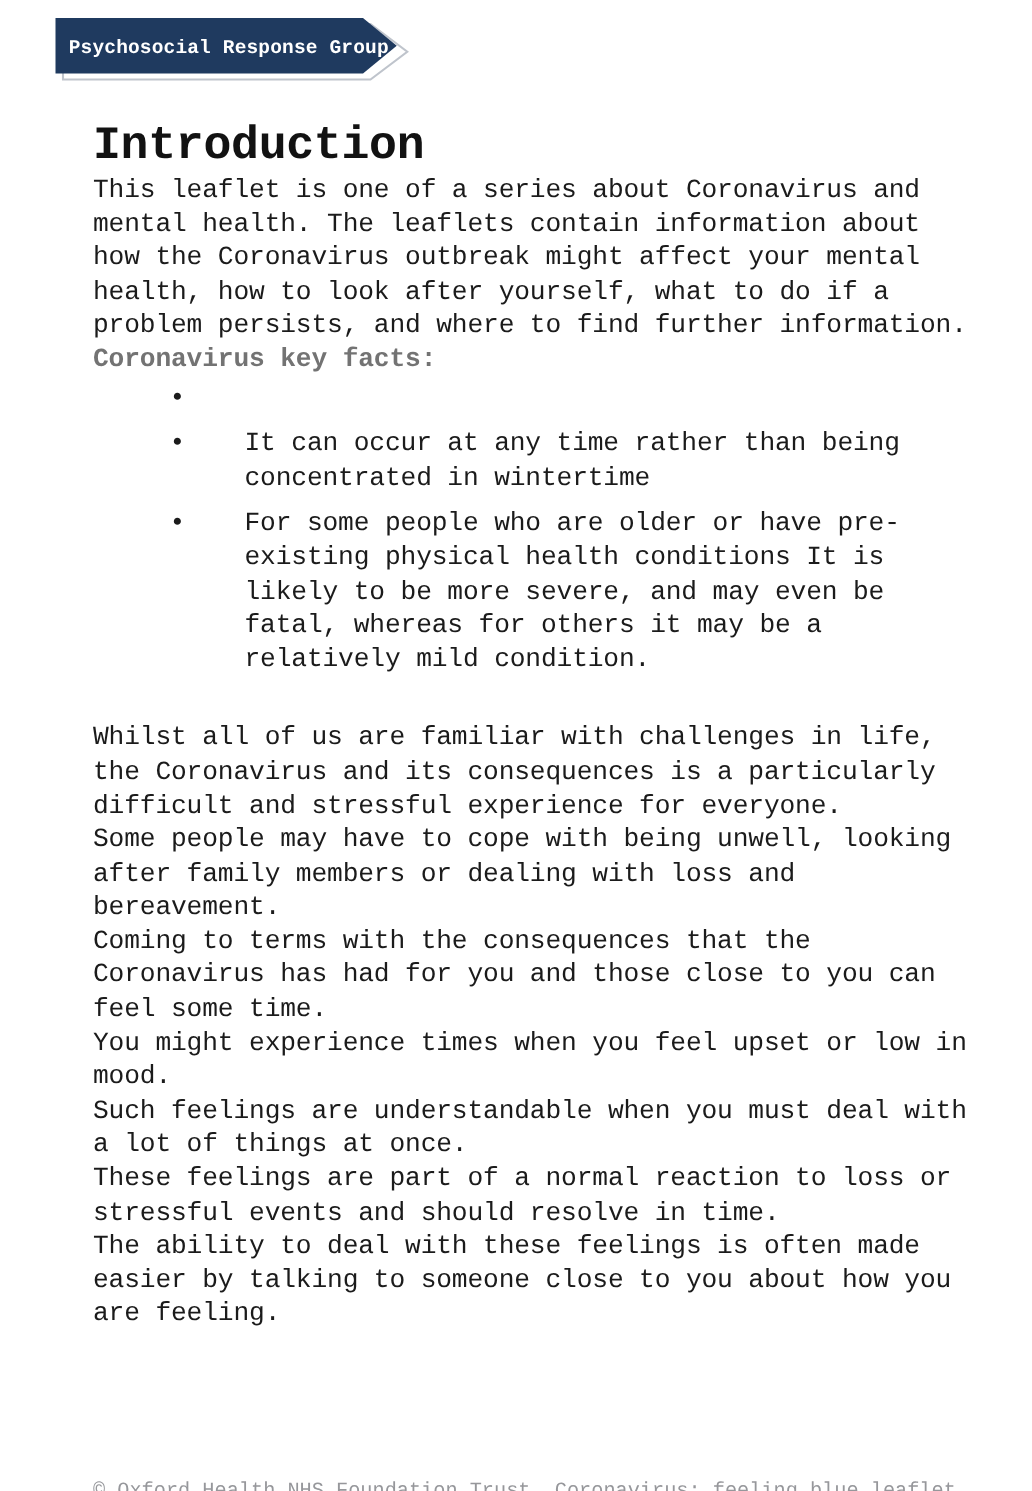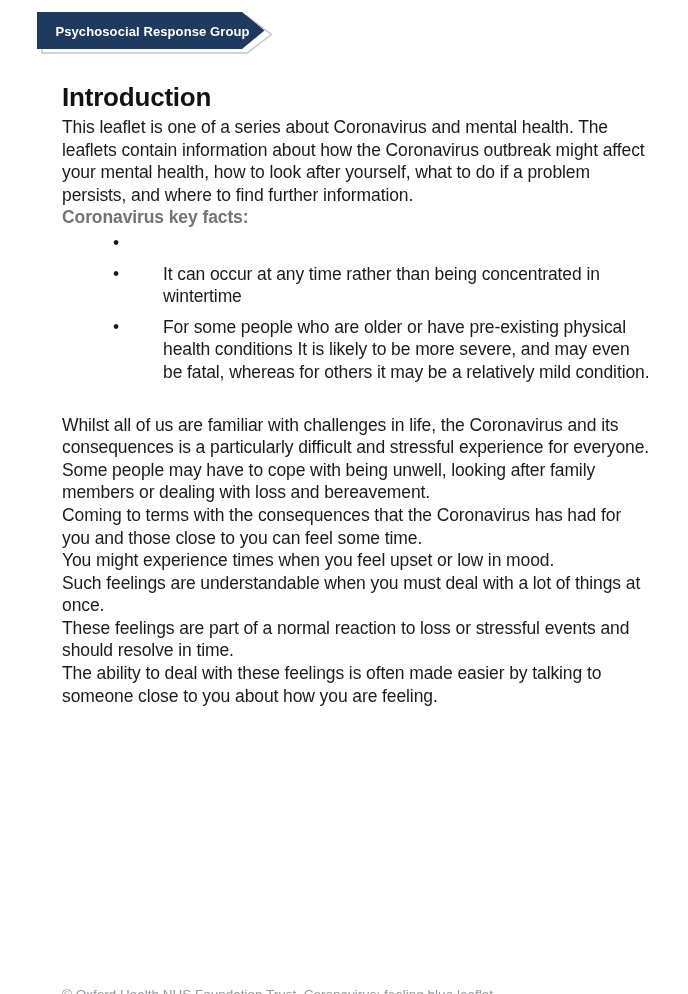--- a/index.html
+++ b/index.html
@@ -1,38 +1,38 @@
 <!DOCTYPE html>
 <html><head>
 <meta charset="utf-8">
 <style>
   html,body{margin:0;padding:0;background:#ffffff;}
   .page{
     position:relative;
     width:688px;height:994px;
     background:#ffffff;
     overflow:hidden;
-    font-family:Liberation Sans, sans-serif;
+    font-family:Liberation Mono, monospace;
     color:#1b1b1b;
   }
   
   .banner{position:absolute;top:11px;left:35px;width:244px;height:46px;}
   .banner svg{position:absolute;top:0;left:0;}
   .banner-label{
     position:absolute;top:1px;left:2px;width:205px;height:38px;
     display:flex;align-items:center;justify-content:center;
     padding-left:26px;box-sizing:border-box;
     color:#ffffff;font-size:13px;font-weight:700;letter-spacing:.1px;
     white-space:nowrap;
   }
   
   .content{position:absolute;left:62px;top:83px;width:591px;}
   h1.doc-heading{
     margin:0 0 4px 0;
-    font-size:26px;line-height:29px;font-weight:700;color:#121212;
+    font-size:31px;line-height:29px;font-weight:700;color:#121212;
     letter-spacing:-0.2px;
   }
   h1.doc-heading.second{margin-top:20px;}
   p.body-text{
     margin:0;
     font-size:17.5px;line-height:22.6px;color:#1b1b1b;
     letter-spacing:-0.1px;
   }
   p.body-bold{font-weight:700;color:#737373;}
   .bullet-list{margin:3px 0 0 0;}

